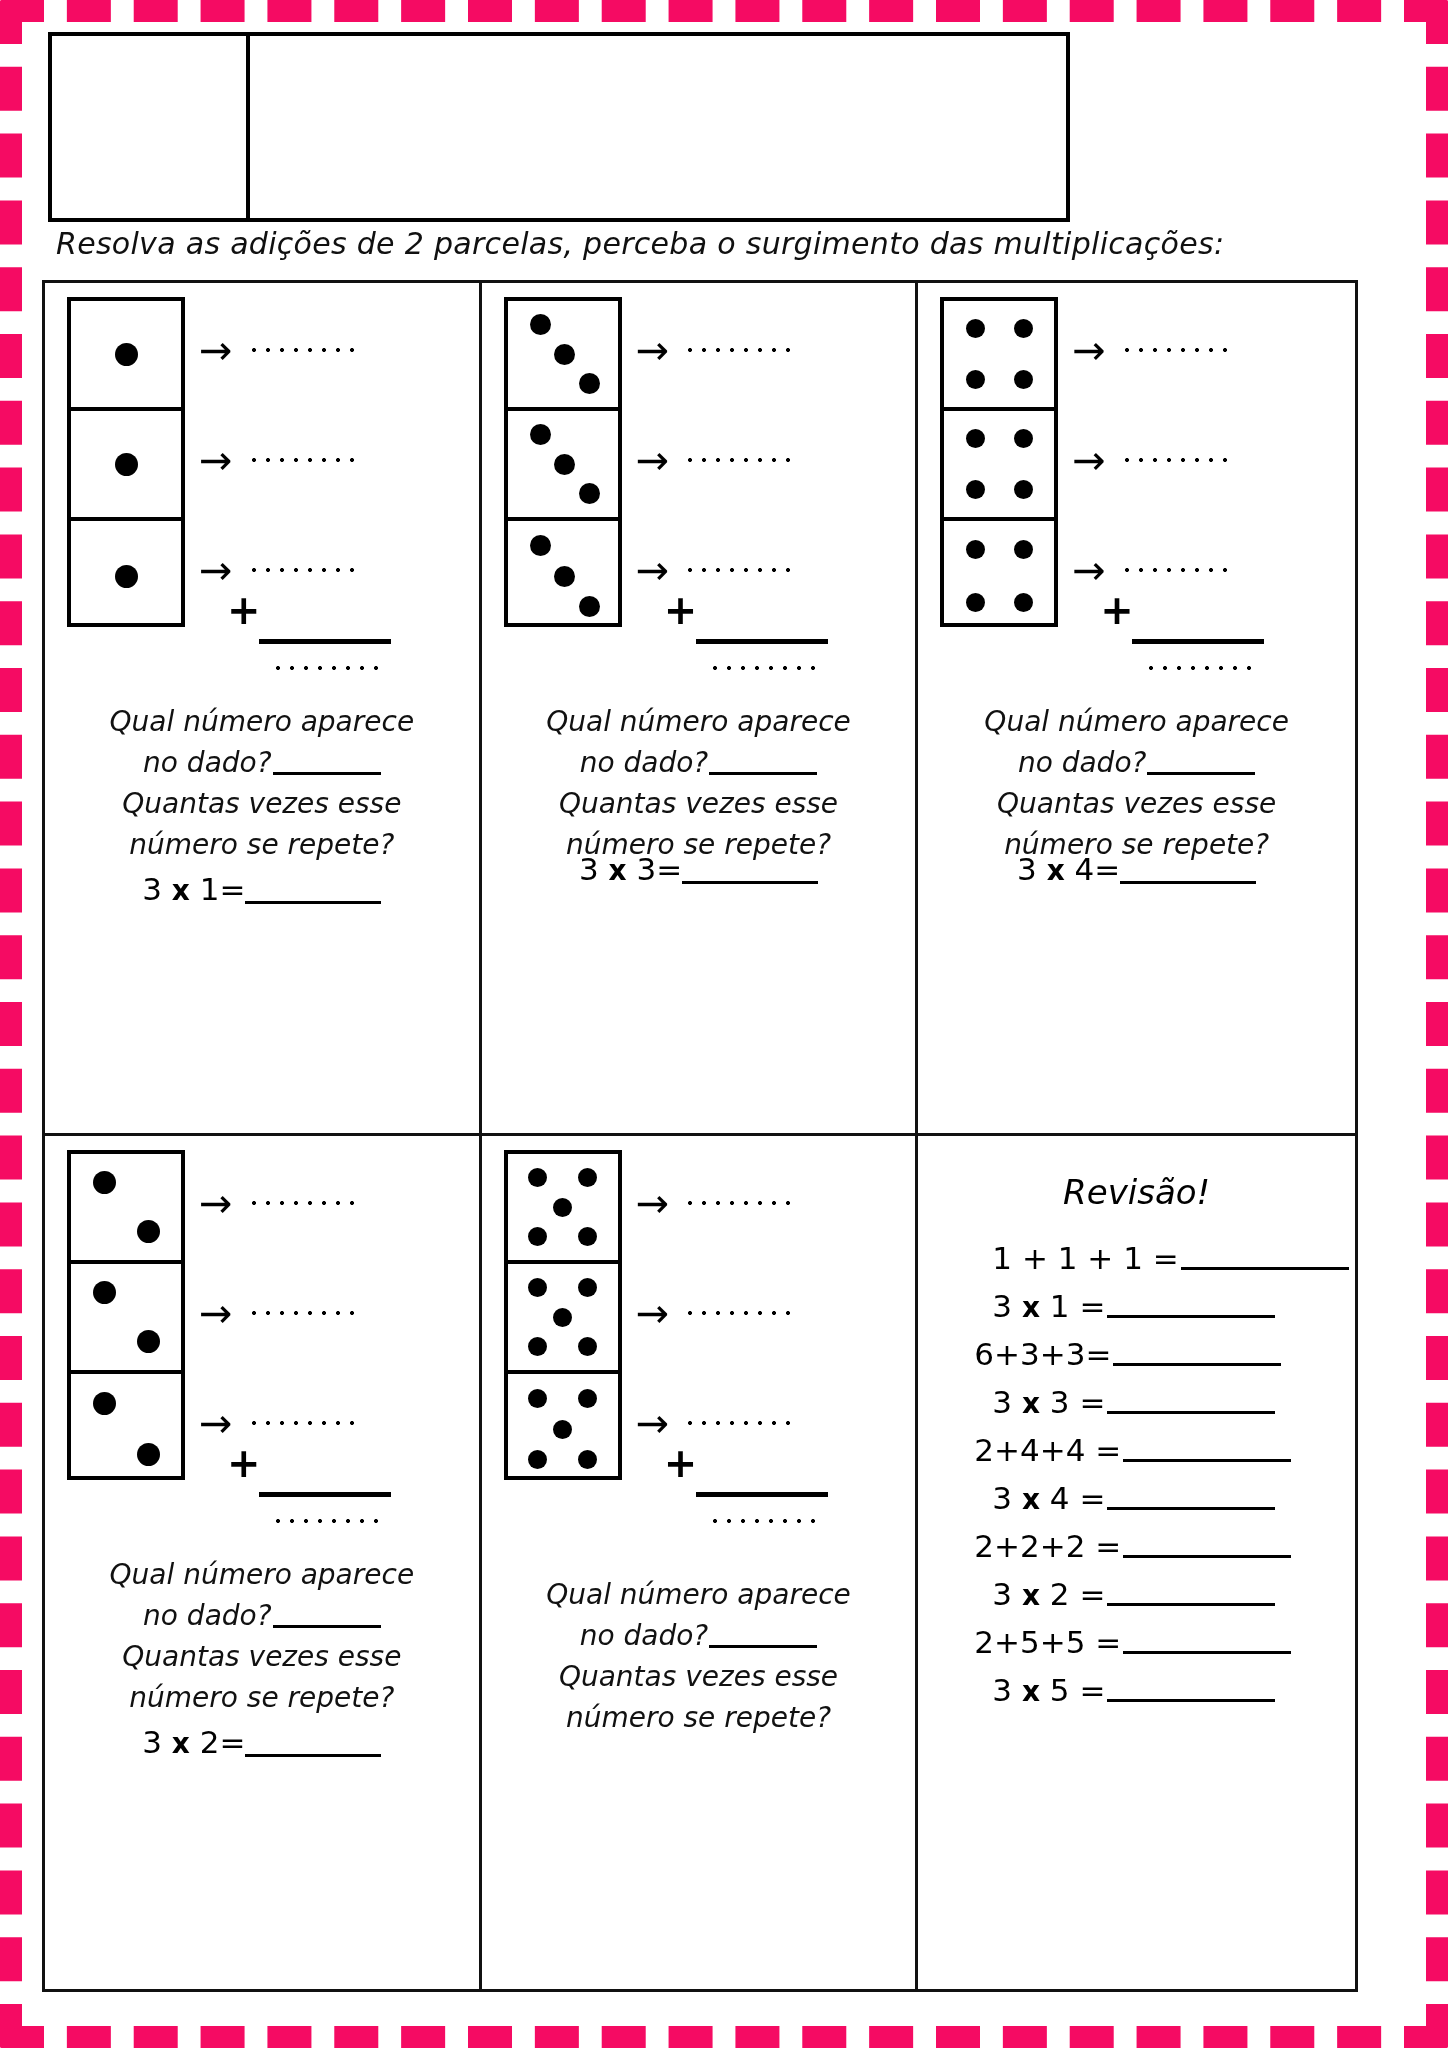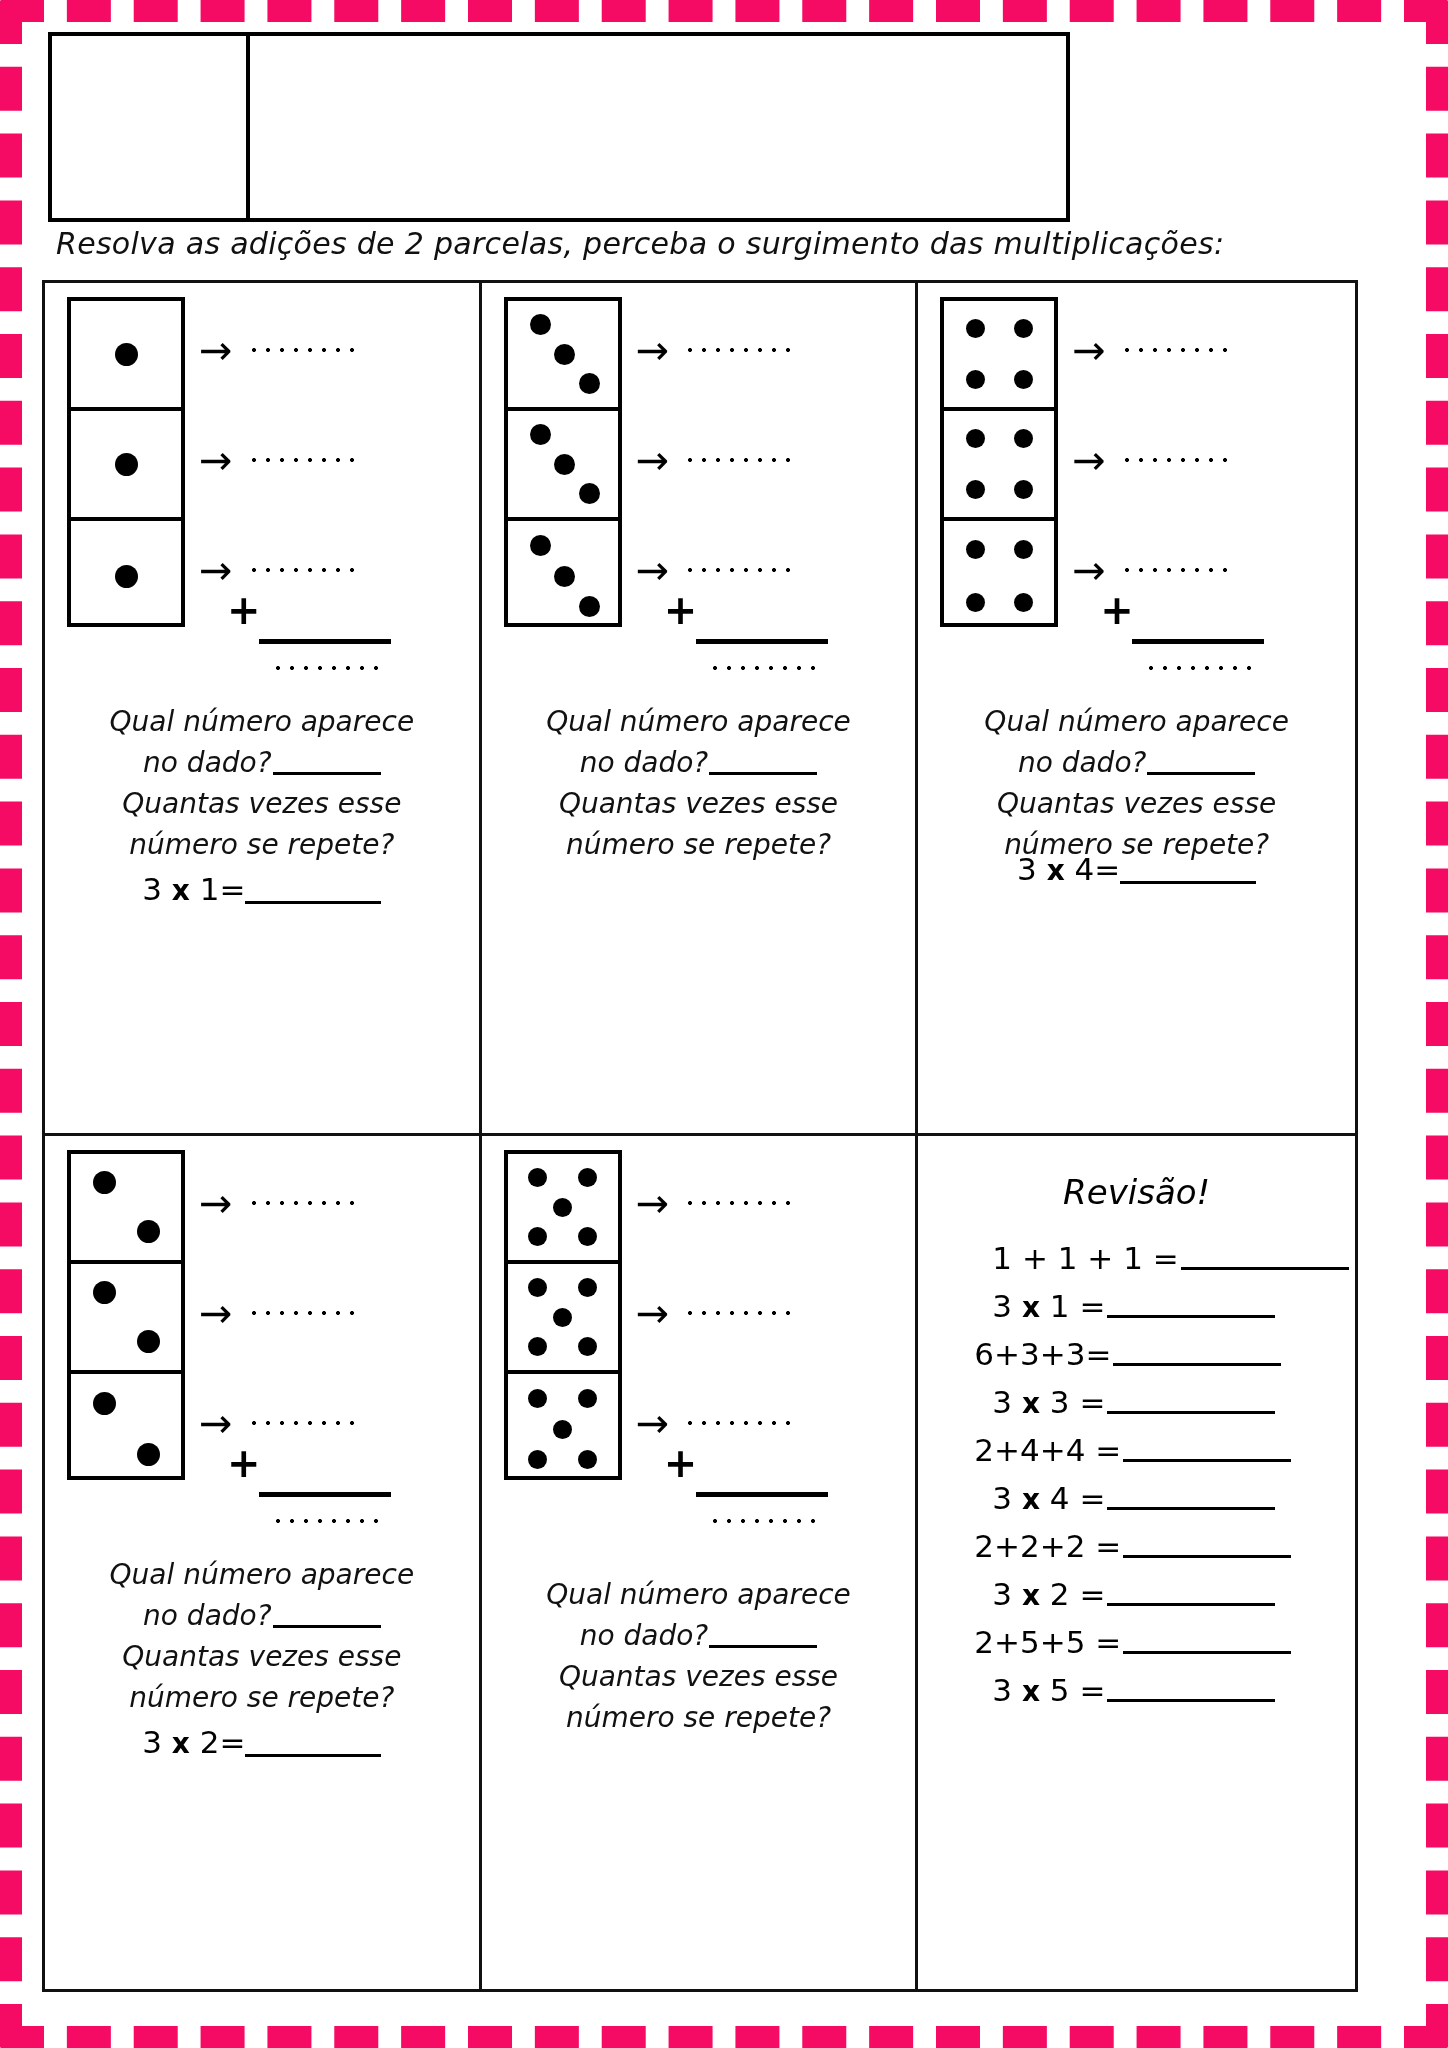--- a/index.html
+++ b/index.html
@@ -354,20 +354,25 @@
             <div class="sumbar" style="left: 192px; top: 342px; width: 132px;"></div>
             <span class="dotline result-dots" style="left: 204px; top: 366px;"></span>
           </div>
       </div>
       <div class="question" style="top:418px;">
         <span class="q-line">Qual número aparece</span>
         <span class="q-line"><span>no dado?</span><span class="blank-inline"></span></span>
         <span class="q-line">Quantas vezes esse</span>
         <span class="q-line">número se repete?</span>
       </div>
+      <div class="cell-equation" style="top:568px;">
+        <span>3</span>
+        <span class="mul">x</span>
+        <span>3</span><span>=</span><span class="eq-blank"></span>
+      </div>
     </div>
 
     <div class="cell col-last">
       <div class="domino-block">
         <div class="domino" style="width:118px;height:330px;">
             <div class="die" style="height: 110px;">
               <span class="pip" style="width: 19px; height: 19px; left: calc(28% - 9.5px); top: calc(26% - 9.5px);"></span>
               <span class="pip" style="width: 19px; height: 19px; left: calc(72% - 9.5px); top: calc(26% - 9.5px);"></span>
               <span class="pip" style="width: 19px; height: 19px; left: calc(28% - 9.5px); top: calc(74% - 9.5px);"></span>
               <span class="pip" style="width: 19px; height: 19px; left: calc(72% - 9.5px); top: calc(74% - 9.5px);"></span>

